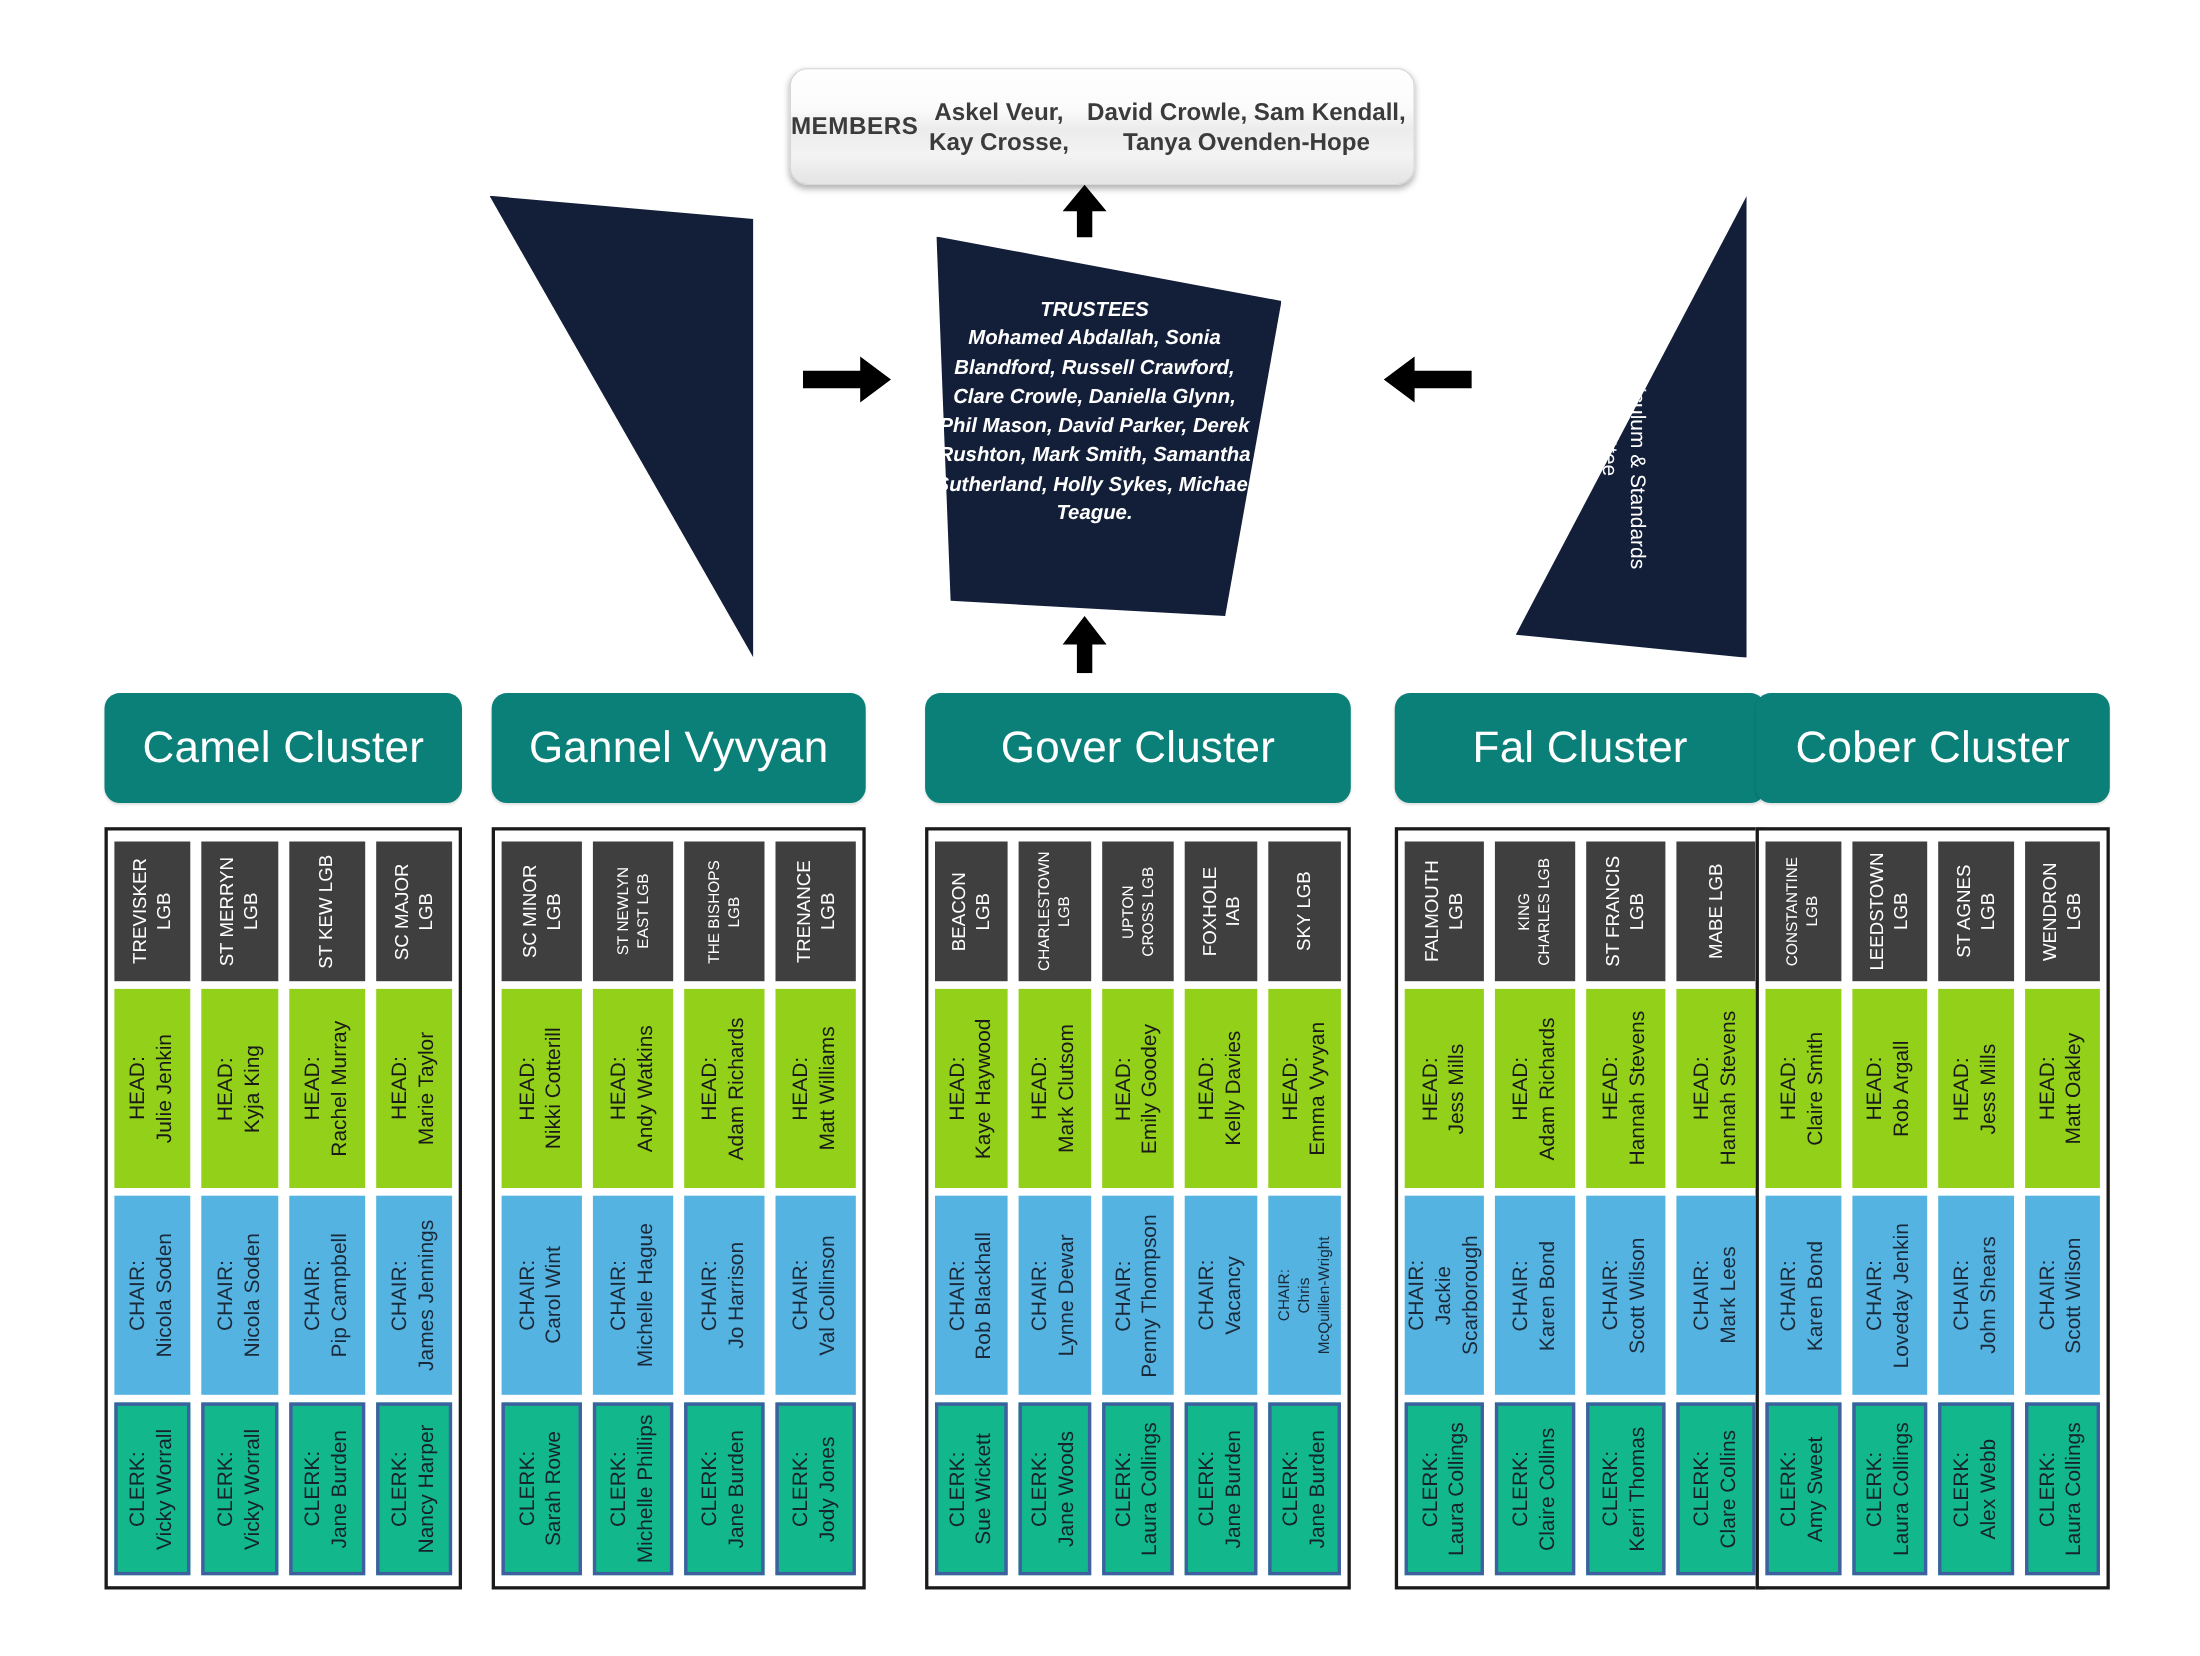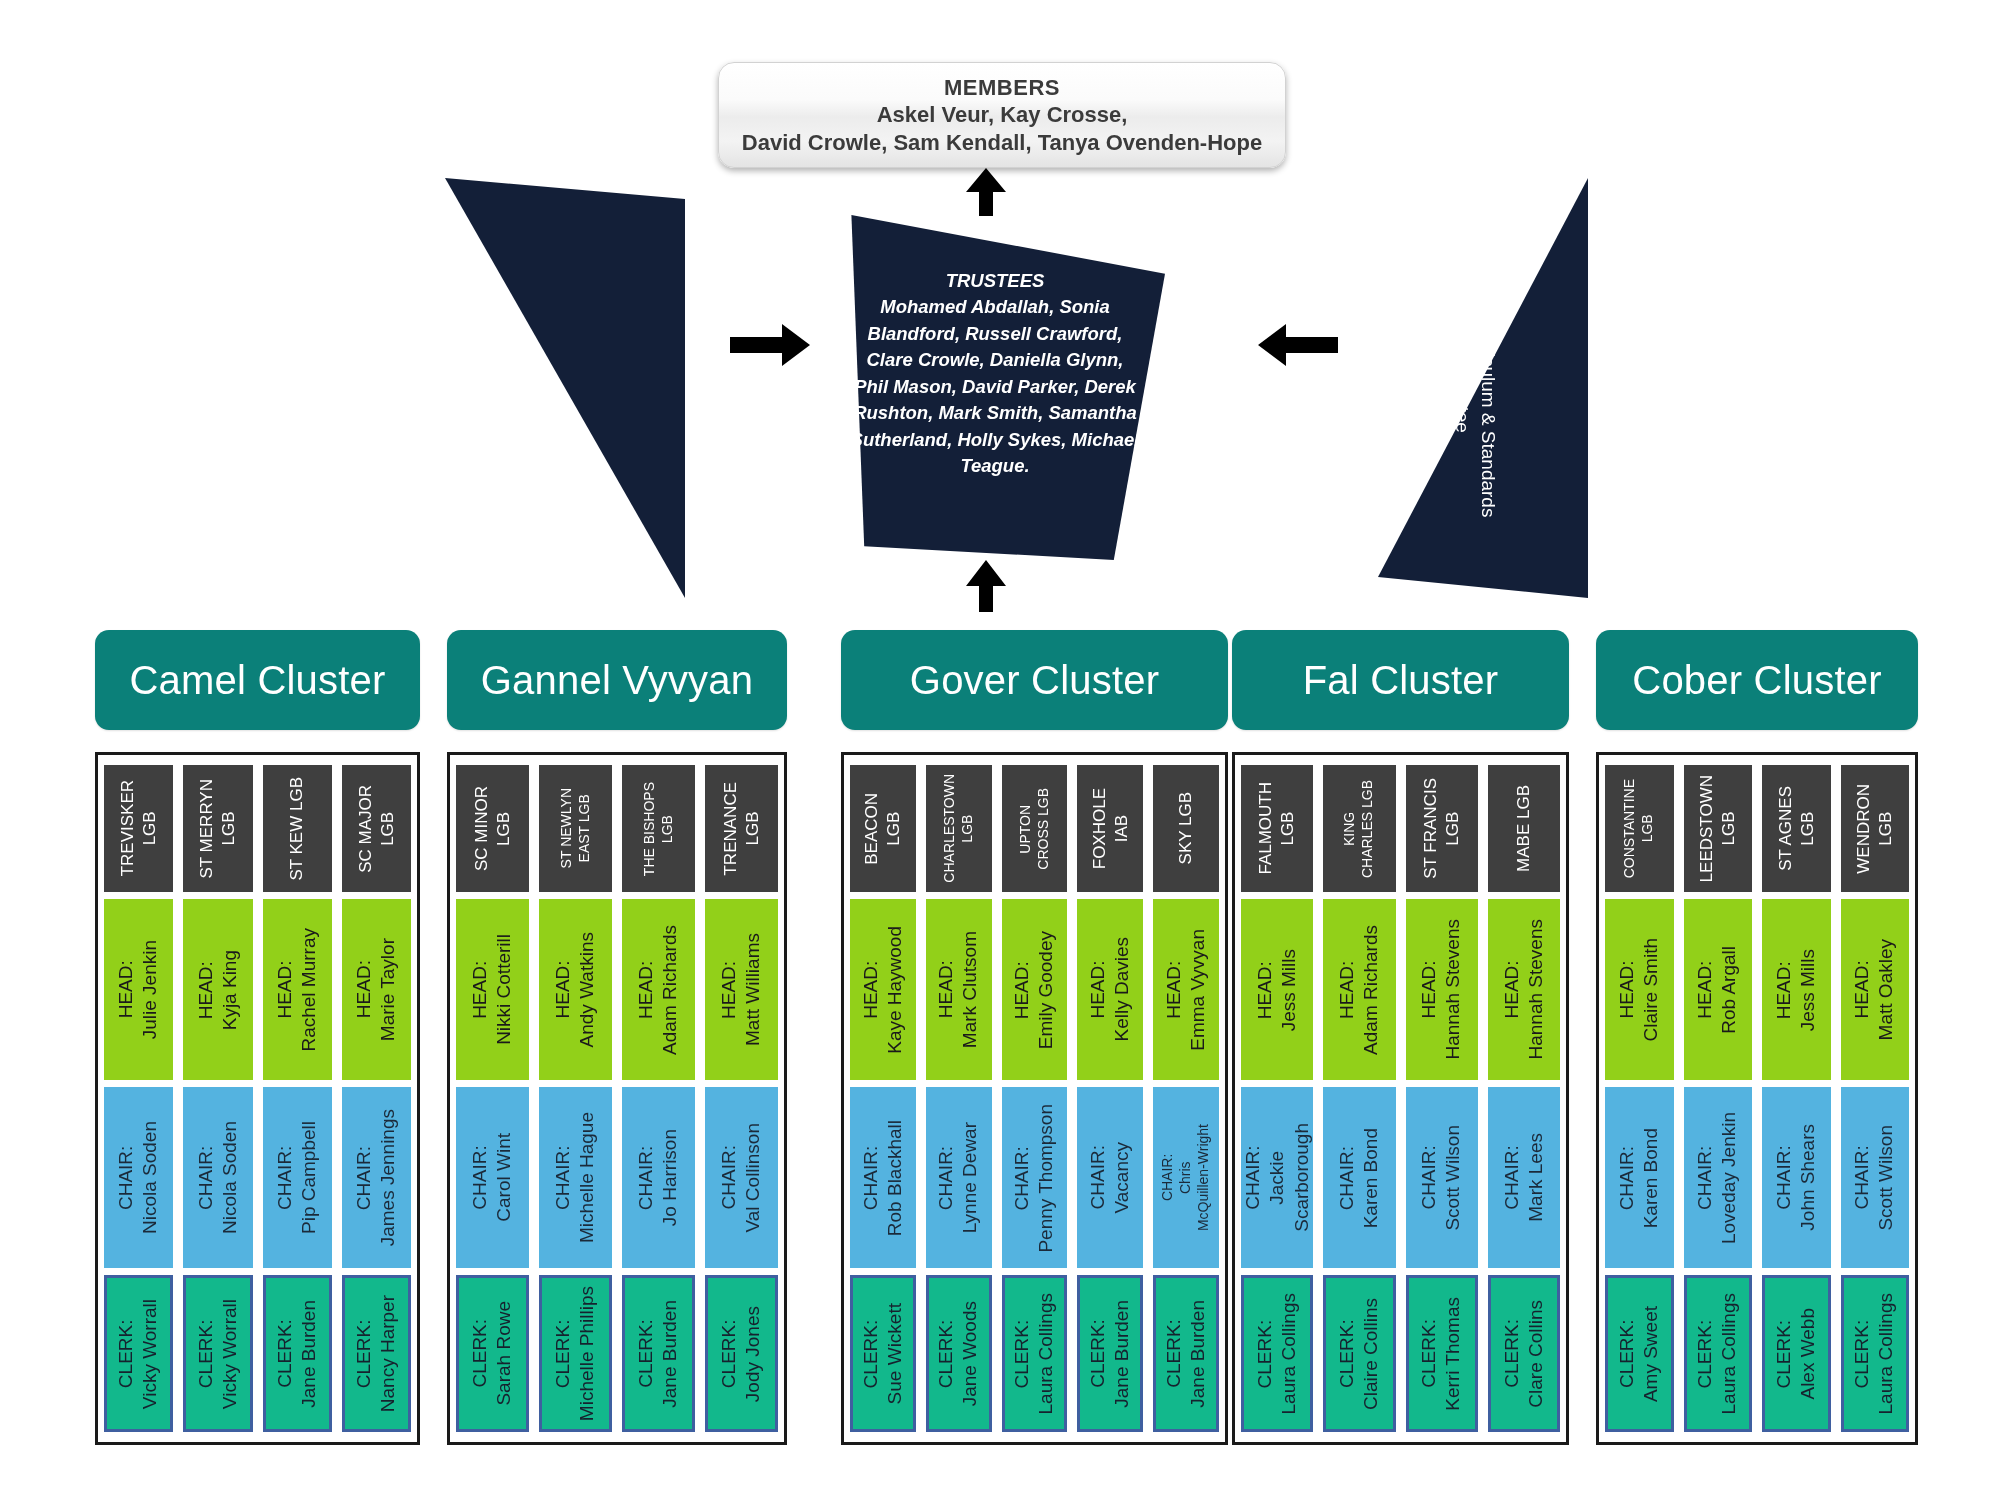--- a/index.html
+++ b/index.html
@@ -29,21 +29,21 @@
     left: 718px;
     top: 62px;
     width: 566px;
     height: 104px;
     border-radius: 16px;
     background: linear-gradient(to bottom,
                 #ffffff 0%, #fbfbfb 35%, #ececec 52%, #f3f3f3 75%, #e4e4e4 100%);
     border: 1px solid #d2d2d2;
     box-shadow: 0 3px 6px rgba(0,0,0,0.30), inset 0 1px 0 rgba(255,255,255,0.95);
     display: flex;
-    flex-direction: column;
+    flex-direction: row;
     align-items: center;
     justify-content: center;
     color: #3b3b3b;
     font-weight: bold;
     font-size: 22px;
     line-height: 1.25;
     text-align: center;
   }
   #members-box .mtitle { letter-spacing: 0.5px; }
 
@@ -507,21 +507,21 @@
 Chris
 McQuillen-Wright</span>
           </div>
           <div class="vcell cell-clerk">
             <span class="vtext">CLERK:
 Jane Burden</span>
           </div>
         </div>
       </div>
     </div>
-    <div class="cluster" style="left: 1232px; width: 337px;">
+    <div class="cluster" style="left: 1268px; width: 337px;">
       <div class="cluster-header">Fal Cluster</div>
       <div class="cluster-body">
         <div class="school-col">
           <div class="vcell cell-lgb">
             <span class="vtext">FALMOUTH
 LGB</span>
           </div>
           <div class="vcell cell-head">
             <span class="vtext">HEAD:
 Jess Mills</span>

